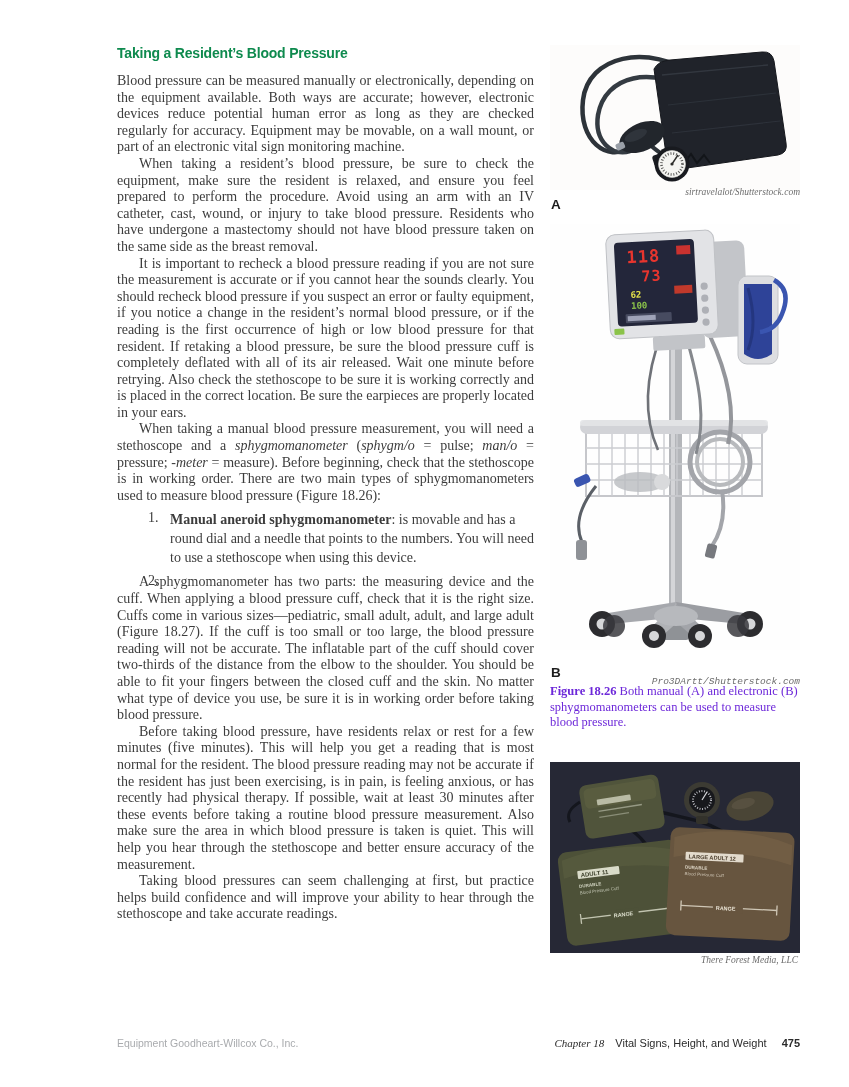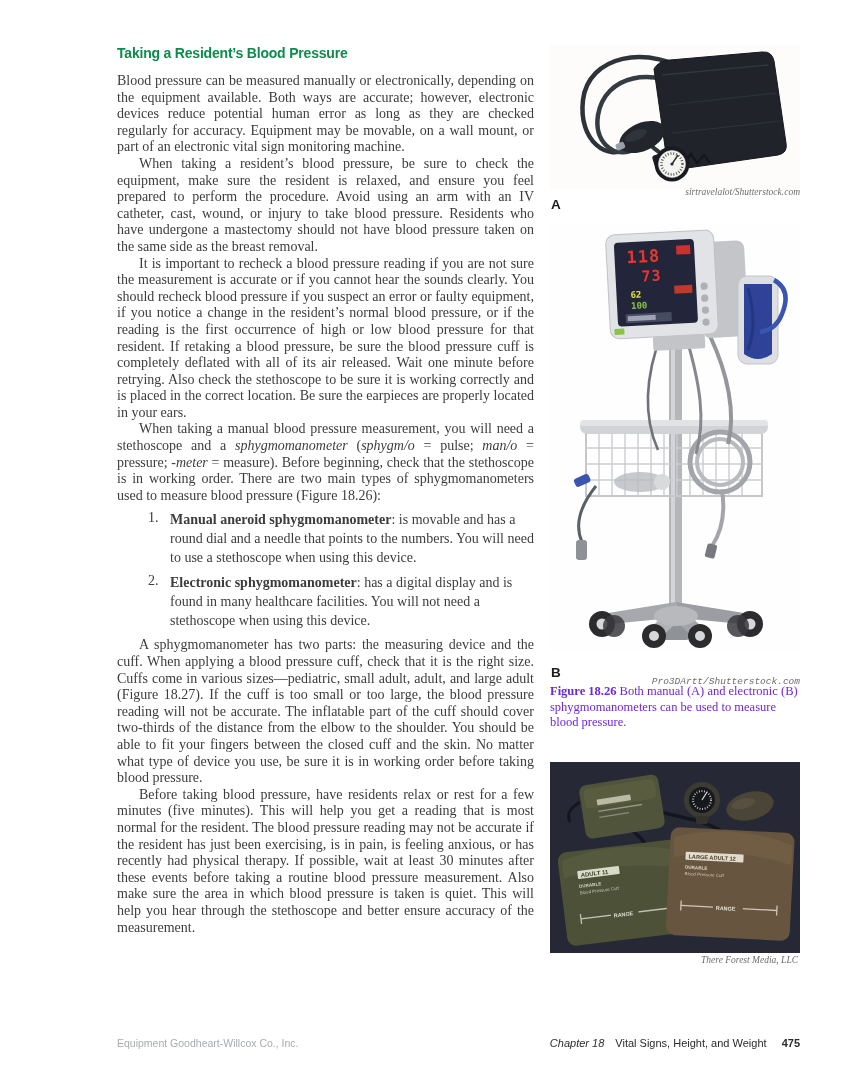--- a/index.html
+++ b/index.html
@@ -41,21 +41,21 @@
   }
   .caption b{font-weight:bold;}
   .footer-left{
     position:absolute;left:117px;top:1037px;
     font-family:"Liberation Sans",sans-serif;font-size:10.5px;color:#a9abae;
   }
   .footer-right{
     position:absolute;right:49px;top:1037px;text-align:right;
     font-family:"Liberation Sans",sans-serif;font-size:11px;color:#2b2b2b;
   }
-  .footer-right .chap{font-style:italic;}
+  .footer-right .chap{font-style:italic;font-family:Liberation Serif, serif;}
   .footer-right .chap-title{margin-left:8px;text-align:center;}
   .footer-right .pgnum{font-weight:bold;margin-left:12px;}
   svg text{font-family:"Liberation Sans",sans-serif;}
   .seg{font-family:"DejaVu Sans Mono",monospace;font-weight:bold;}
 </style>
 </head>
 <body>
 
 <div class="page">
 
@@ -68,26 +68,26 @@
 
     <p class="body ind"><span>When taking a manual blood pressure measurement, you will need a stethoscope and a </span><i class="wordpart">sphygmomanometer</i><span> (</span><i class="wordpart">sphygm/o</i><span> = pulse; </span><i class="wordpart">man/o</i><span> = pressure; </span><i class="wordpart">-meter</i><span> = measure). Before beginning, check that the stethoscope is in working order. There are two main types of sphygmomanometers used to measure blood pressure (Figure 18.26):</span></p>
 
     <div class="nlist">
       <div class="li">
         <span class="num">1.</span>
         <div class="li-body"><b>Manual aneroid sphygmomanometer</b><span>: is movable and has a round dial and a needle that points to the numbers. You will need to use a stethoscope when using this device.</span></div>
       </div>
       <div class="li">
         <span class="num">2.</span>
-        <div class="li-body"><b>Electronic sphygmomanometer</b><span>: has a digital display and is found in many healthcare facilities. You will not need a stethoscope when using this device.</span></div>
       </div>
     </div>
 
     <p class="body ind">A sphygmomanometer has two parts: the measuring device and the cuff. When applying a blood pressure cuff, check that it is the right size. Cuffs come in various sizes—pediatric, small adult, adult, and large adult (Figure 18.27). If the cuff is too small or too large, the blood pressure reading will not be accurate. The inflatable part of the cuff should cover two-thirds of the distance from the elbow to the shoulder. You should be able to fit your fingers between the closed cuff and the skin. No matter what type of device you use, be sure it is in working order before taking blood pressure.</p>
     <p class="body ind">Before taking blood pressure, have residents relax or rest for a few minutes (five minutes). This will help you get a reading that is most normal for the resident. The blood pressure reading may not be accurate if the resident has just been exercising, is in pain, is feeling anxious, or has recently had physical therapy. If possible, wait at least 30 minutes after these events before taking a routine blood pressure measurement. Also make sure the area in which blood pressure is taken is quiet. This will help you hear through the stethoscope and better ensure accuracy of the measurement.</p>
+    <p class="body ind">Taking blood pressures can seem challenging at first, but practice helps build confidence and will improve your ability to hear through the stethoscope and take accurate readings.</p>
   </div>
 
   <svg class="abs" style="left:550px;top:45px;" width="250" height="145" viewBox="0 0 250 145">
     <rect x="0" y="0" width="250" height="145" fill="#fdfcfb"></rect>
 
     <path d="M150,32 C95,-4 38,12 33,55 C28,96 58,118 80,102" fill="none" stroke="#2d3339" stroke-width="4.5"></path>
     <path d="M146,48 C102,20 55,30 48,70 C44,96 62,112 80,106" fill="none" stroke="#343b42" stroke-width="4.5"></path>
     <path d="M96,96 C104,104 110,108 116,112" fill="none" stroke="#2d3339" stroke-width="4"></path>
 
     <g>

